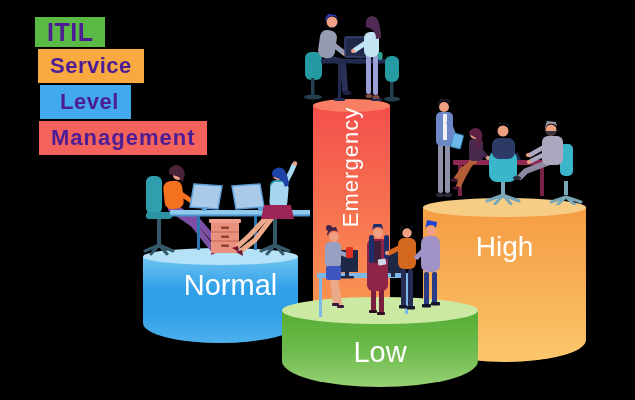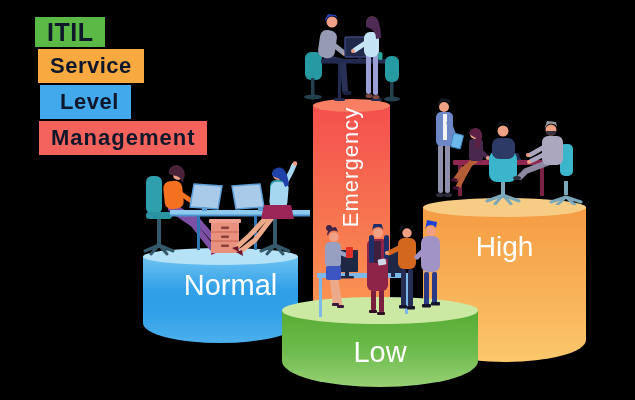--- a/index.html
+++ b/index.html
@@ -1,21 +1,21 @@
 <!DOCTYPE html>
 <html><head>
 <meta charset="utf-8">
 <style>
   html,body{margin:0;padding:0;background:#000;}
   .stage{position:relative;width:635px;height:400px;background:#000;overflow:hidden;
          font-family:"Liberation Sans",sans-serif;}
 
   
   .title{position:absolute;left:35px;top:17px;z-index:30;}
-  .t-line{display:table;color:#0f172a;font-weight:800;padding:0 12px;letter-spacing:.5px;
+  .t-line{display:table;color:#4c1d95;font-weight:800;padding:0 12px;letter-spacing:.5px;
           margin-bottom:2px;white-space:nowrap;}
   .t0{height:30px;line-height:30px;font-size:25px;}
   .t1,.t2,.t3{height:34px;line-height:34px;font-size:22px;}
   .t1{margin-left:3px;}
   .t2{margin-left:5px;}
   .t3{margin-left:4px;letter-spacing:1px;}
 
   
   .piece{position:absolute;}
   

